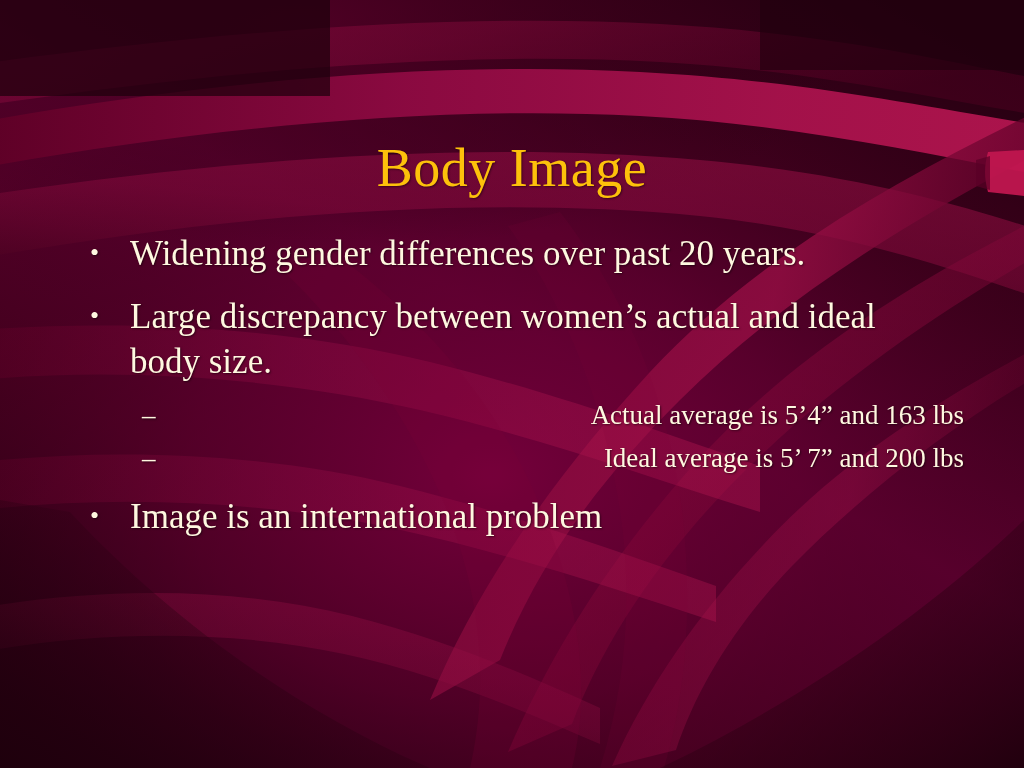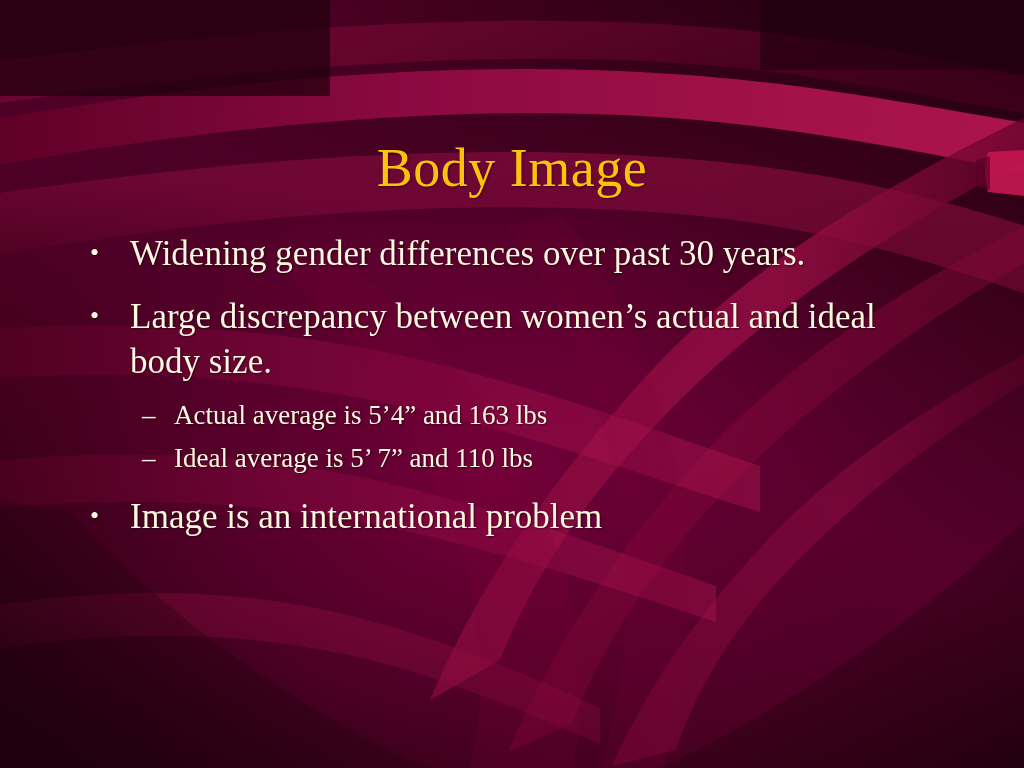--- a/index.html
+++ b/index.html
@@ -80,20 +80,21 @@
   }
   .lvl2 .marker {
     width: 32px;
     flex: 0 0 32px;
     font-size: 27px;
     line-height: 1.3;
     text-align: left;
   }
   .lvl2 .btext {
     flex: 1 1 auto;
+    text-align: right;
   }
   .spacer-sm { height: 10px; }
   .spacer-md { height: 14px; }
 </style>
 </head>
 <body>
 
 <div id="slide">
 
   <svg id="bg-svg" viewBox="0 0 1024 768" preserveAspectRatio="none" aria-hidden="true">
@@ -181,40 +182,40 @@
   </svg>
 
   <div id="content">
 
     <h1 id="title">Body Image</h1>
 
     <div id="body-list">
 
       <div class="bullet-row lvl1">
         <span class="marker">•</span>
-        <span class="btext">Widening gender differences over past 30 years.</span>
+        <span class="btext">Widening gender differences over past 20 years.</span>
       </div>
 
       <div class="spacer-md"></div>
 
       <div class="bullet-row lvl1">
         <span class="marker">•</span>
         <span class="btext">Large discrepancy between women’s actual and ideal body size.</span>
       </div>
 
       <div class="spacer-sm"></div>
 
       <div class="bullet-row lvl2">
         <span class="marker">–</span>
         <span class="btext">Actual average is 5’4” and 163 lbs</span>
       </div>
 
       <div class="bullet-row lvl2">
         <span class="marker">–</span>
-        <span class="btext">Ideal average is 5’ 7” and 110 lbs</span>
+        <span class="btext">Ideal average is 5’ 7” and 200 lbs</span>
       </div>
 
       <div class="spacer-sm"></div>
 
       <div class="bullet-row lvl1">
         <span class="marker">•</span>
         <span class="btext">Image is an international problem</span>
       </div>
 
     </div>

